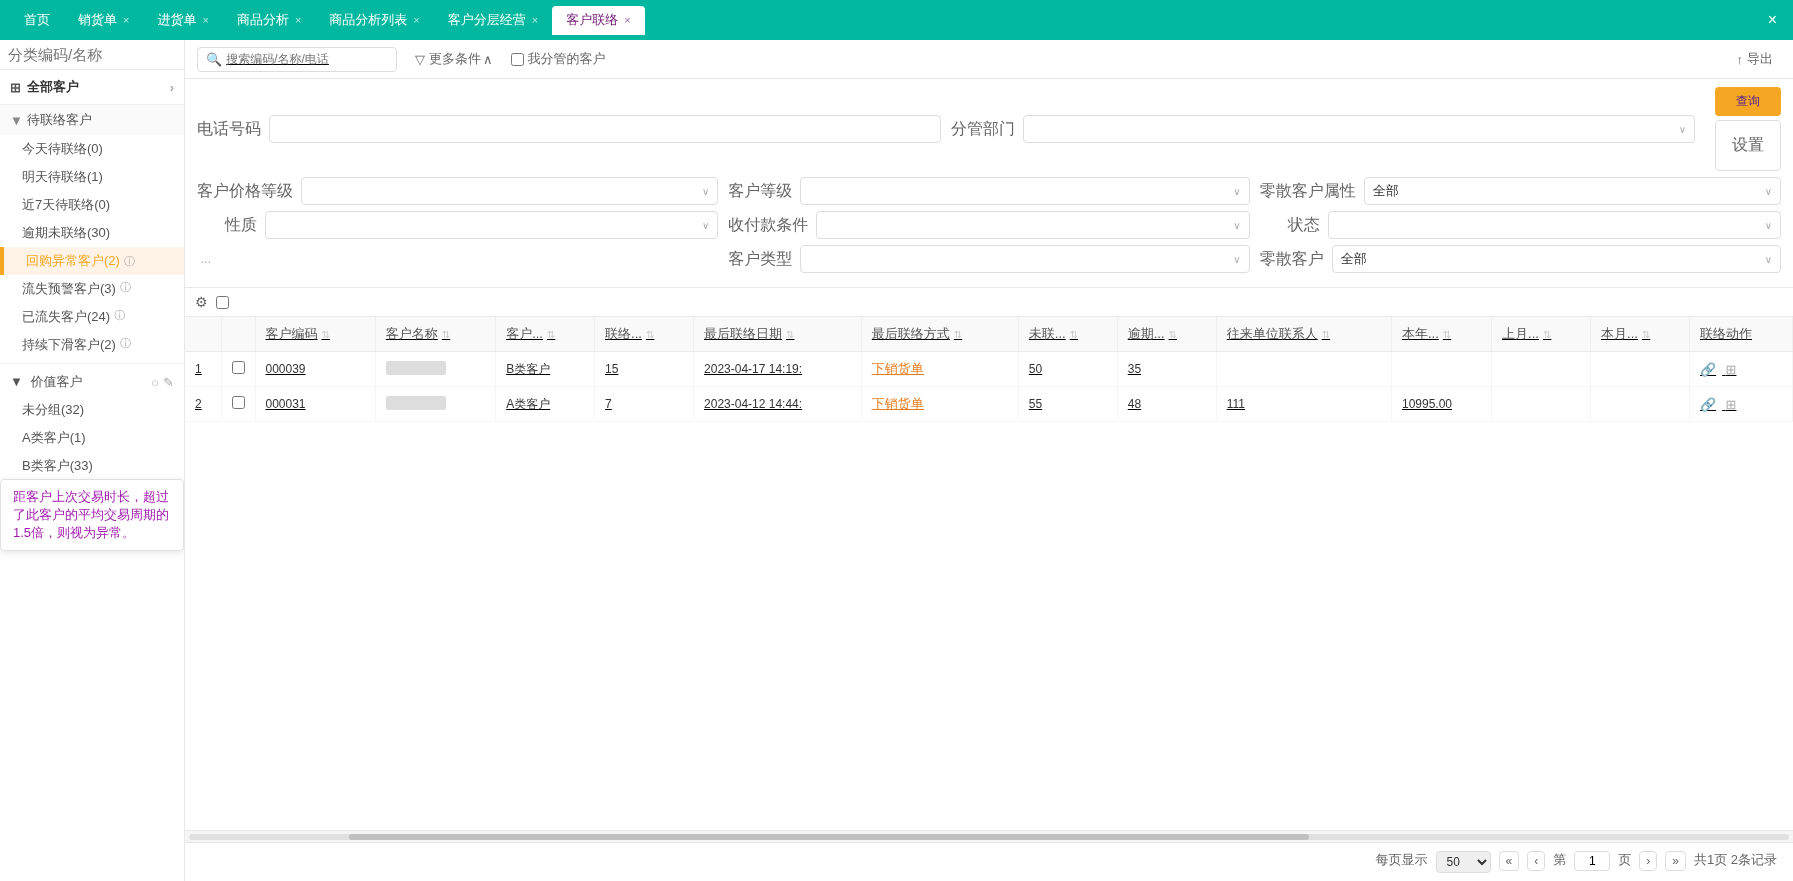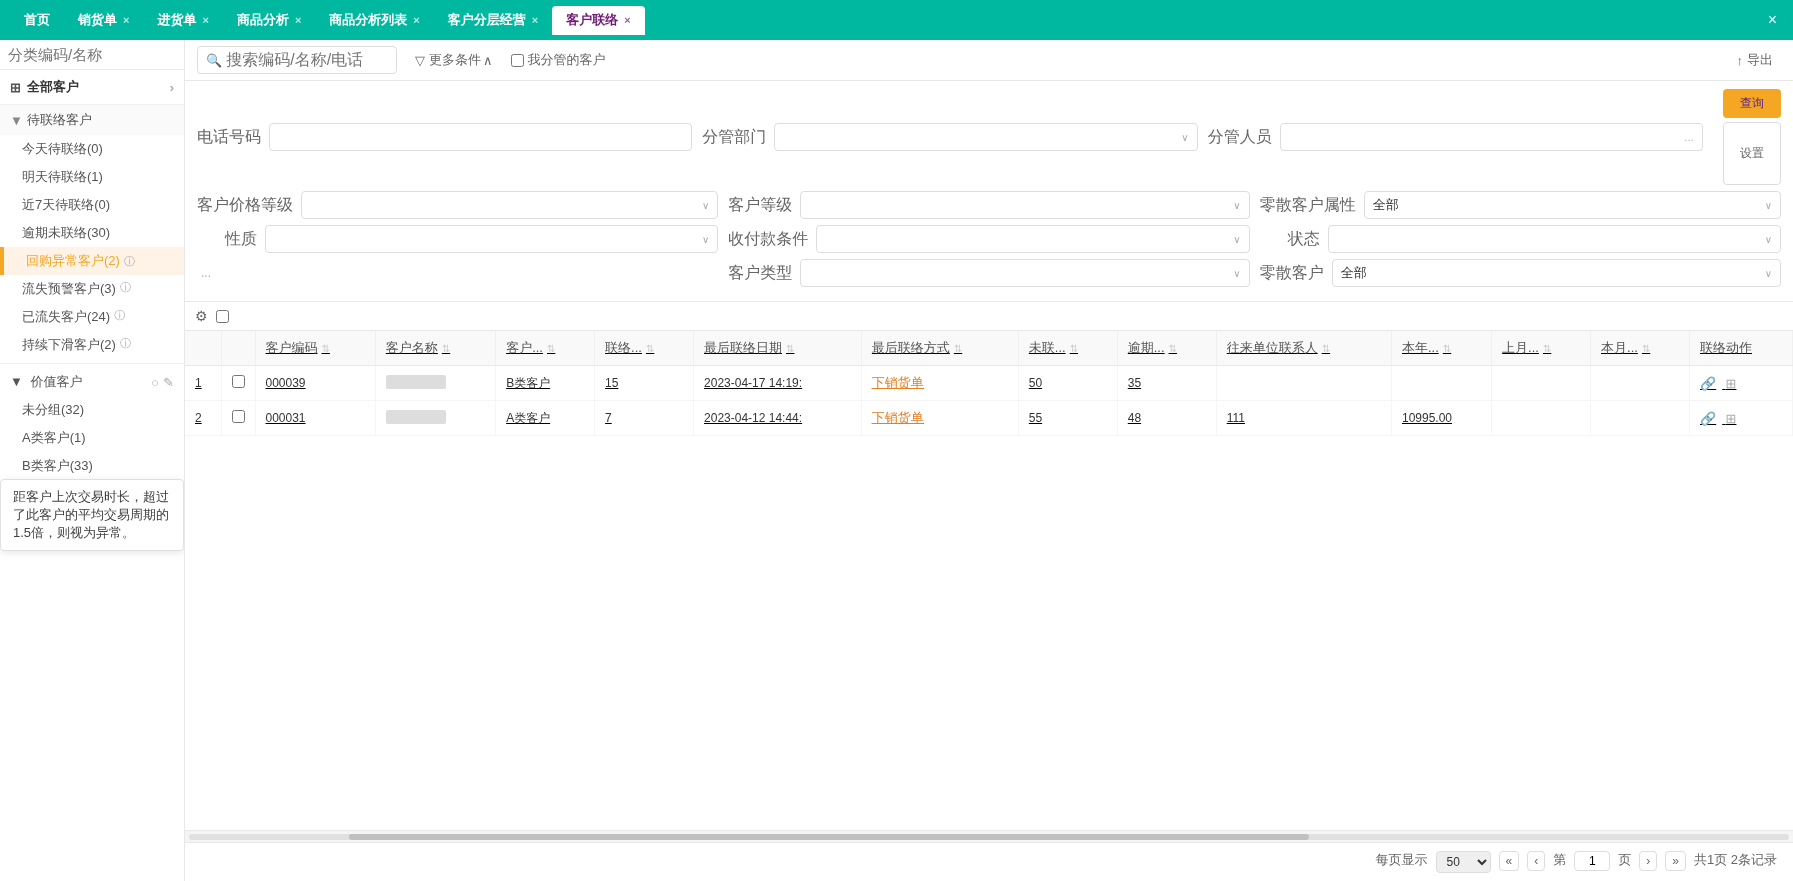--- a/index.html
+++ b/index.html
@@ -5,21 +5,21 @@
     * { box-sizing: border-box; margin: 0; padding: 0; font-family: 'Microsoft YaHei', '微软雅黑', Arial, sans-serif; font-size: 13px; }
     body { background: #f5f5f5; width: 1793px; min-height: 881px; overflow-x: hidden; }
 
     
     .top-nav {
       display: flex; align-items: center; background: #00b8a0; height: 40px; padding: 0 10px;
       position: relative;
     }
     .top-nav .nav-item {
       color: #fff; padding: 0 14px; height: 29px; display: flex; align-items: center;
-      cursor: pointer; font-size: 13px; white-space: nowrap; font-weight: bold;
+      cursor: pointer; font-size: 13px; white-space: nowrap;
     }
     .top-nav .nav-item.active { background: #fff; color: #701a75; border-radius: 4px 4px 0 0; }
     .top-nav .nav-item .close-x { margin-left: 6px; font-size: 11px; opacity: 0.7; }
     .top-nav .nav-close-all { position: absolute; right: 16px; color: #fff; font-size: 16px; cursor: pointer; }
 
     
     .main-layout { display: flex; height: calc(881px - 40px); }
 
     
     .left-sidebar {
@@ -67,21 +67,21 @@
 
     
     .filter-bar {
       background: #fff; padding: 6px 12px; display: flex; align-items: center;
       border-bottom: 1px solid #e8e8e8; gap: 10px;
     }
     .filter-bar .search-box {
       display: flex; align-items: center; border: 1px solid #ddd; border-radius: 4px;
       padding: 4px 8px; background: #fff; min-width: 200px;
     }
-    .filter-bar .search-box input { border: none; outline: none; font-size: 16px; width: 140px; }
+    .filter-bar .search-box input { border: none; outline: none; font-size: 12px; width: 140px; text-decoration: underline; }
     .filter-bar .search-box .search-icon { color: #aaa; margin-right: 4px; }
 
     .filter-btn {
       display: flex; align-items: center; color: #666; cursor: pointer; font-size: 12px;
       padding: 4px 8px; border-radius: 4px;
     }
     .filter-btn .icon { margin-right: 4px; }
 
     .checkbox-label { display: flex; align-items: center; font-size: 12px; color: #666; cursor: pointer; }
     .checkbox-label input { margin-right: 4px; }
@@ -116,21 +116,21 @@
     }
     .filter-actions {
       display: flex; flex-direction: column; gap: 4px; margin-left: 10px;
     }
     .btn-query {
       background: #f5a623; color: #4c1d95; border: none; border-radius: 4px;
       padding: 6px 0; font-size: 12px; cursor: pointer; white-space: nowrap;
     }
     .btn-settings {
       background: #fff; color: #666; border: 1px solid #ddd; border-radius: 4px;
-      padding: 22px 16px; font-size: 12px; cursor: pointer; white-space: nowrap;
+      padding: 14px 16px; font-size: 16px; cursor: pointer; white-space: nowrap;
     }
 
     .filter-panel-more { color: #aaa; font-size: 12px; cursor: pointer; padding: 4px; }
 
     
     .table-area { flex: 1; overflow: auto; background: #fff; margin: 0; text-decoration: underline; }
 
     .data-table { width: 100%; border-collapse: collapse; min-width: 1200px; }
     .data-table thead tr { background: #f9f9f9; border-bottom: 1px solid #e8e8e8; }
     .data-table thead th {
@@ -182,21 +182,21 @@
     }
     .scroll-thumb {
       position: absolute; left: 10%; width: 60%; height: 6px; background: #c0c0c0;
       border-radius: 3px;
     }
 
     
     .tooltip-box {
       position: absolute; left: 0; top: 232px;
       background: #fff; border: 1px solid #e0e0e0; border-radius: 4px;
-      padding: 8px 12px; font-size: 12px; color: #404040; max-width: 340px;
+      padding: 8px 12px; font-size: 12px; color: #a21caf; max-width: 340px;
       box-shadow: 0 2px 8px rgba(0,0,0,0.1); z-index: 100;
     }
 
     .sidebar-customer-group {
       display: flex; align-items: center; padding: 5px 10px; font-size: 12px; color: #555;
       cursor: pointer; justify-content: space-between;
     }
     .sidebar-customer-group .edit-icons { display: flex; gap: 4px; color: #aaa; }
   </style>
 </head>
@@ -340,27 +340,20 @@
       <div class="filter-row">
         <div class="filter-field">
           <label>电话号码</label>
           <input class="filter-input" type="text" style="">
         </div>
         <div class="filter-field">
           <label>分管部门</label>
           <div class="filter-select">
             <span></span>
             <span class="arrow">∨</span>
-          </div>
-        </div>
-        <div class="filter-field">
-          <label>分管人员</label>
-          <div class="filter-select" style="flex:1;">
-            <span></span>
-            <span class="arrow">…</span>
           </div>
         </div>
         <div class="filter-actions">
           <button class="btn-query">查询</button>
           <button class="btn-settings">设置</button>
         </div>
       </div>
 
       <div class="filter-row">
         <div class="filter-field">

